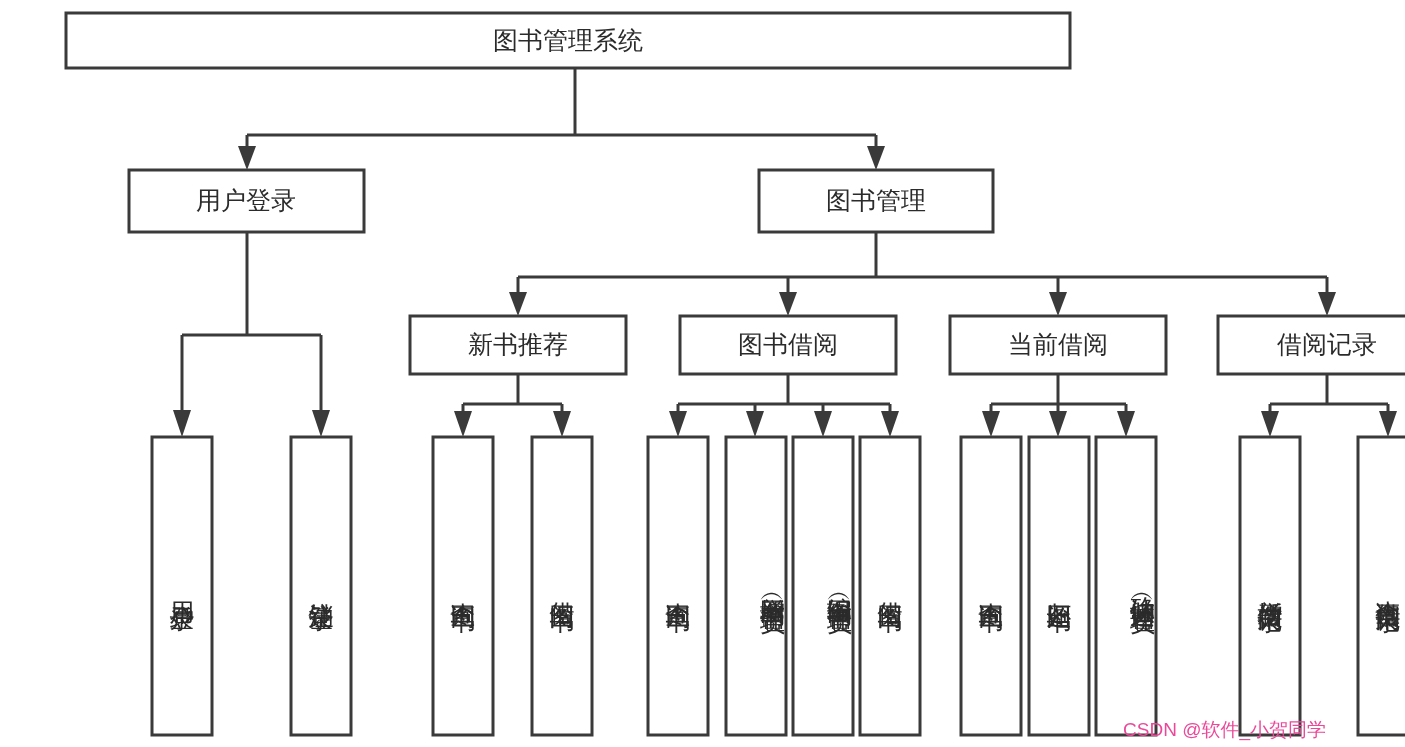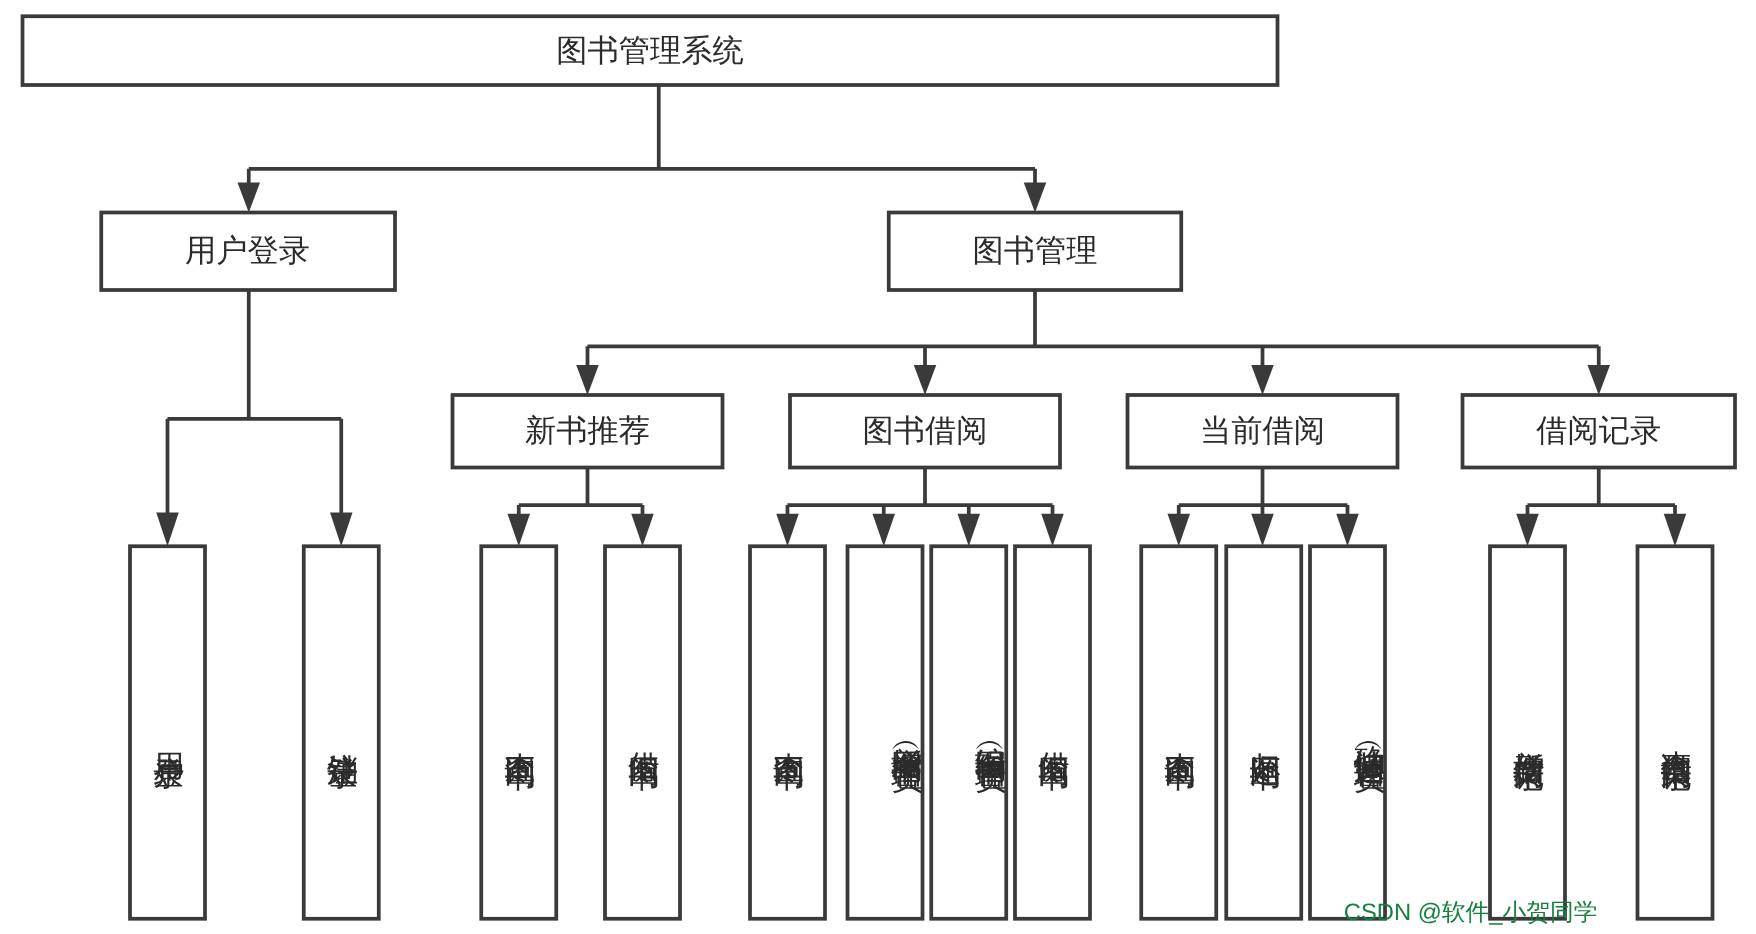--- a/index.html
+++ b/index.html
@@ -11,20 +11,21 @@
     width: 1405px;
     height: 747px;
     font-family: "Liberation Sans", "DejaVu Sans", sans-serif;
     overflow: hidden;
   }
   #diagram-root {
     position: relative;
     width: 1286px;
     height: 747px;
     background: #ffffff;
+    margin-left: 48px;
   }
   svg#flow-svg {
     position: absolute;
     top: 0;
     left: 0;
     width: 1405px;
     height: 747px;
     display: block;
   }
   .node-rect {
@@ -63,21 +64,21 @@
     justify-content: center;
     white-space: nowrap;
     pointer-events: none;
   }
   .watermark {
     position: absolute;
     right: 8px;
     bottom: 4px;
     font-family: "Liberation Sans", "DejaVu Sans", sans-serif;
     font-size: 19px;
-    color: #15803d;
+    color: #ec4899;
     white-space: nowrap;
   }
 </style>
 </head>
 <body>
 
 <div id="diagram-root">
 
   <svg id="flow-svg" viewBox="0 0 1405 747">
 

